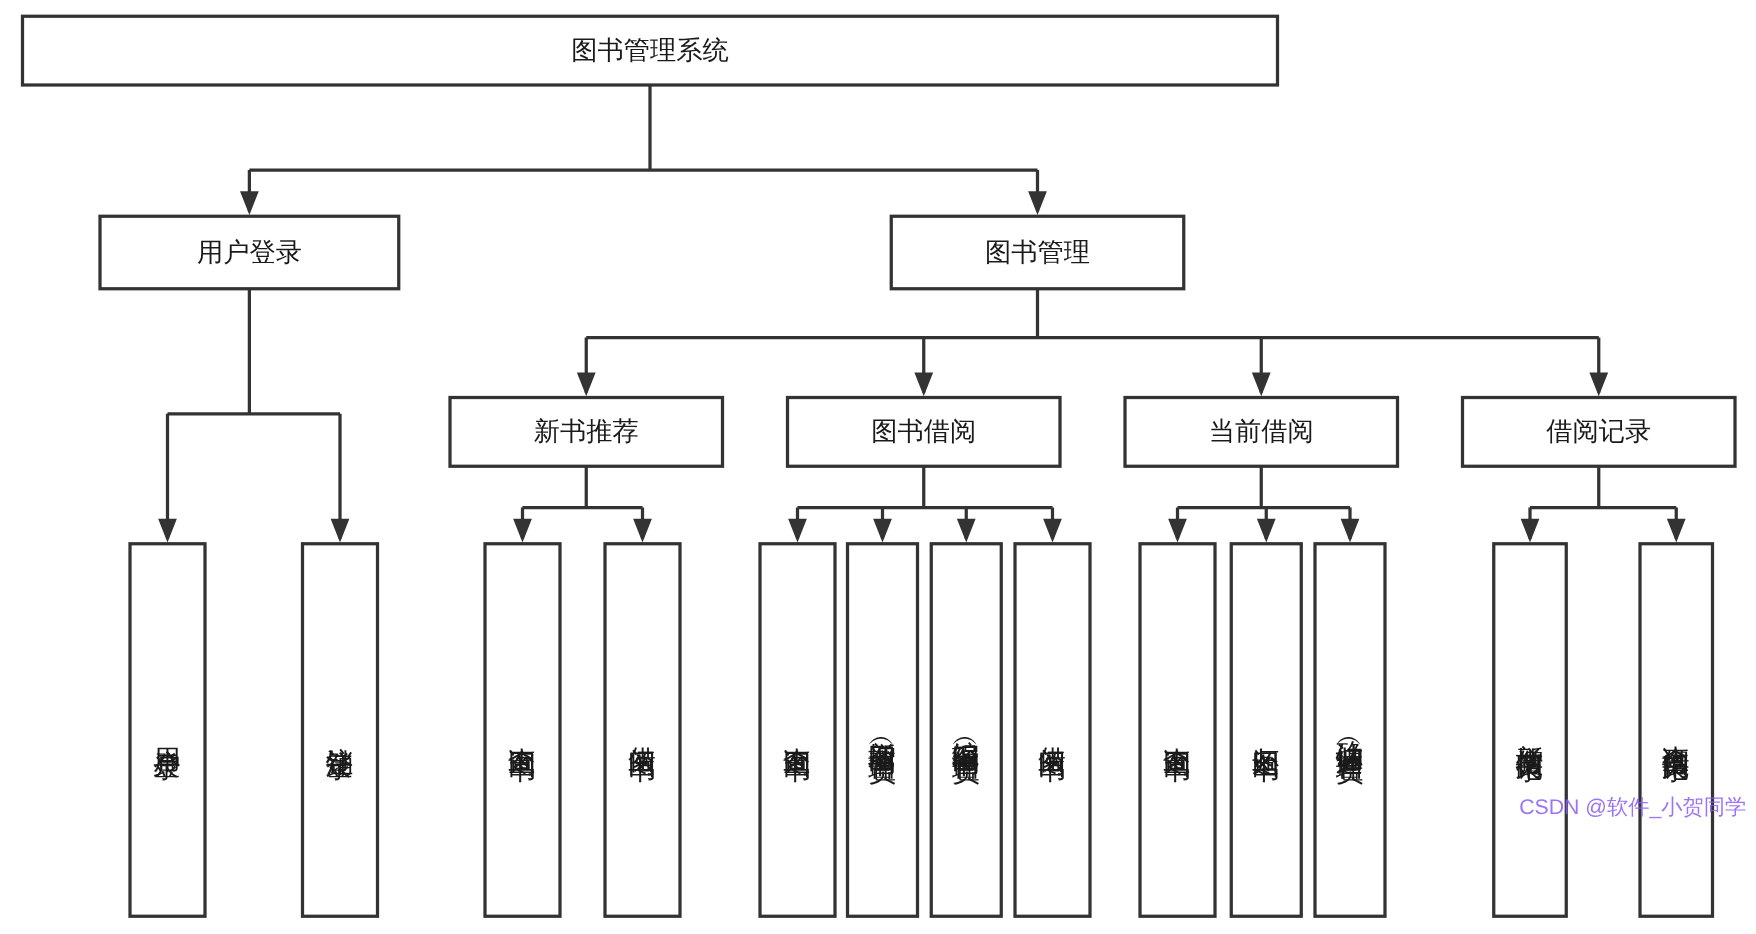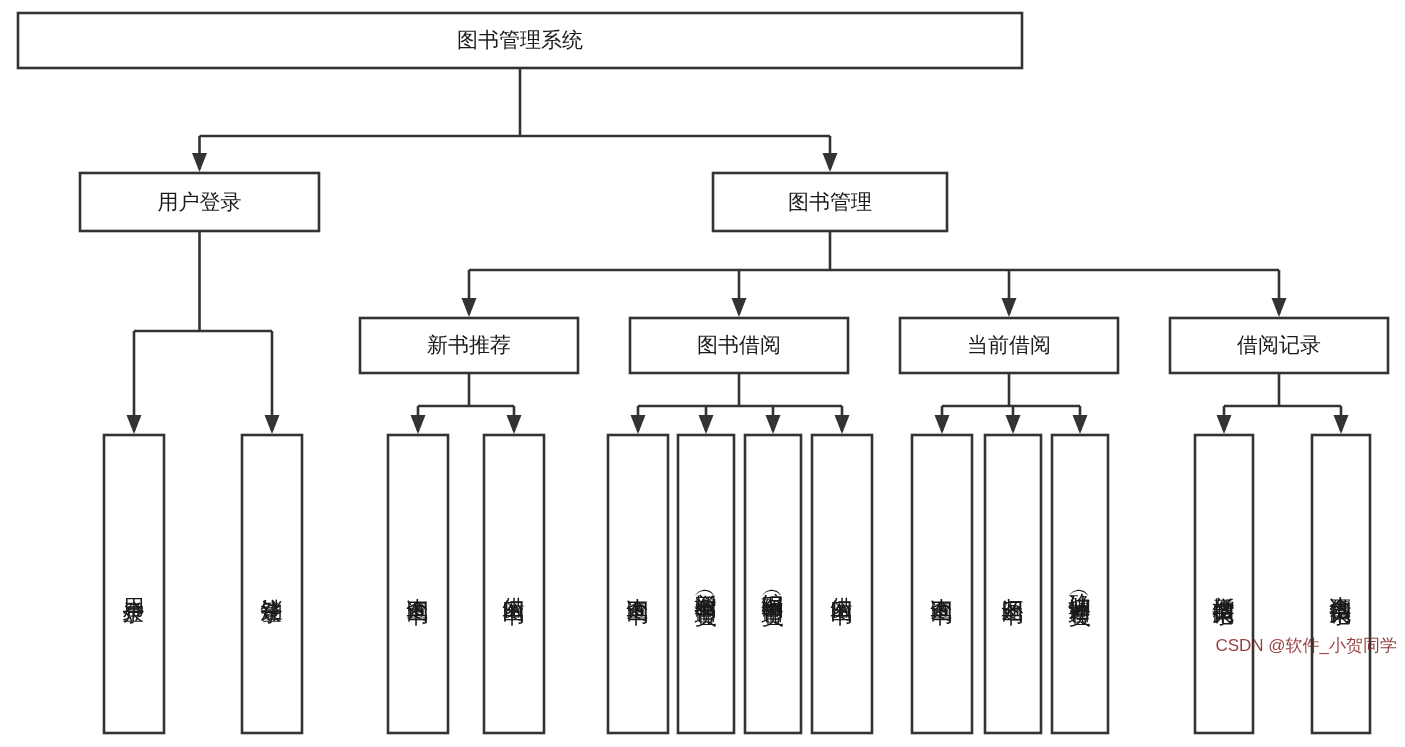--- a/index.html
+++ b/index.html
@@ -63,21 +63,21 @@
     justify-content: center;
     white-space: nowrap;
     pointer-events: none;
   }
   #watermark {
     position: absolute;
     right: 8px;
     bottom: 4px;
     font-family: "Liberation Sans", "DejaVu Sans", sans-serif;
     font-size: 17px;
-    color: #7f1d1d;
+    color: #8b5cf6;
     opacity: 0.85;
     white-space: nowrap;
   }
 </style>
 </head>
 <body>
 
 <div id="diagram-root">
 
   <svg id="tree-svg" viewBox="0 0 1405 747">

